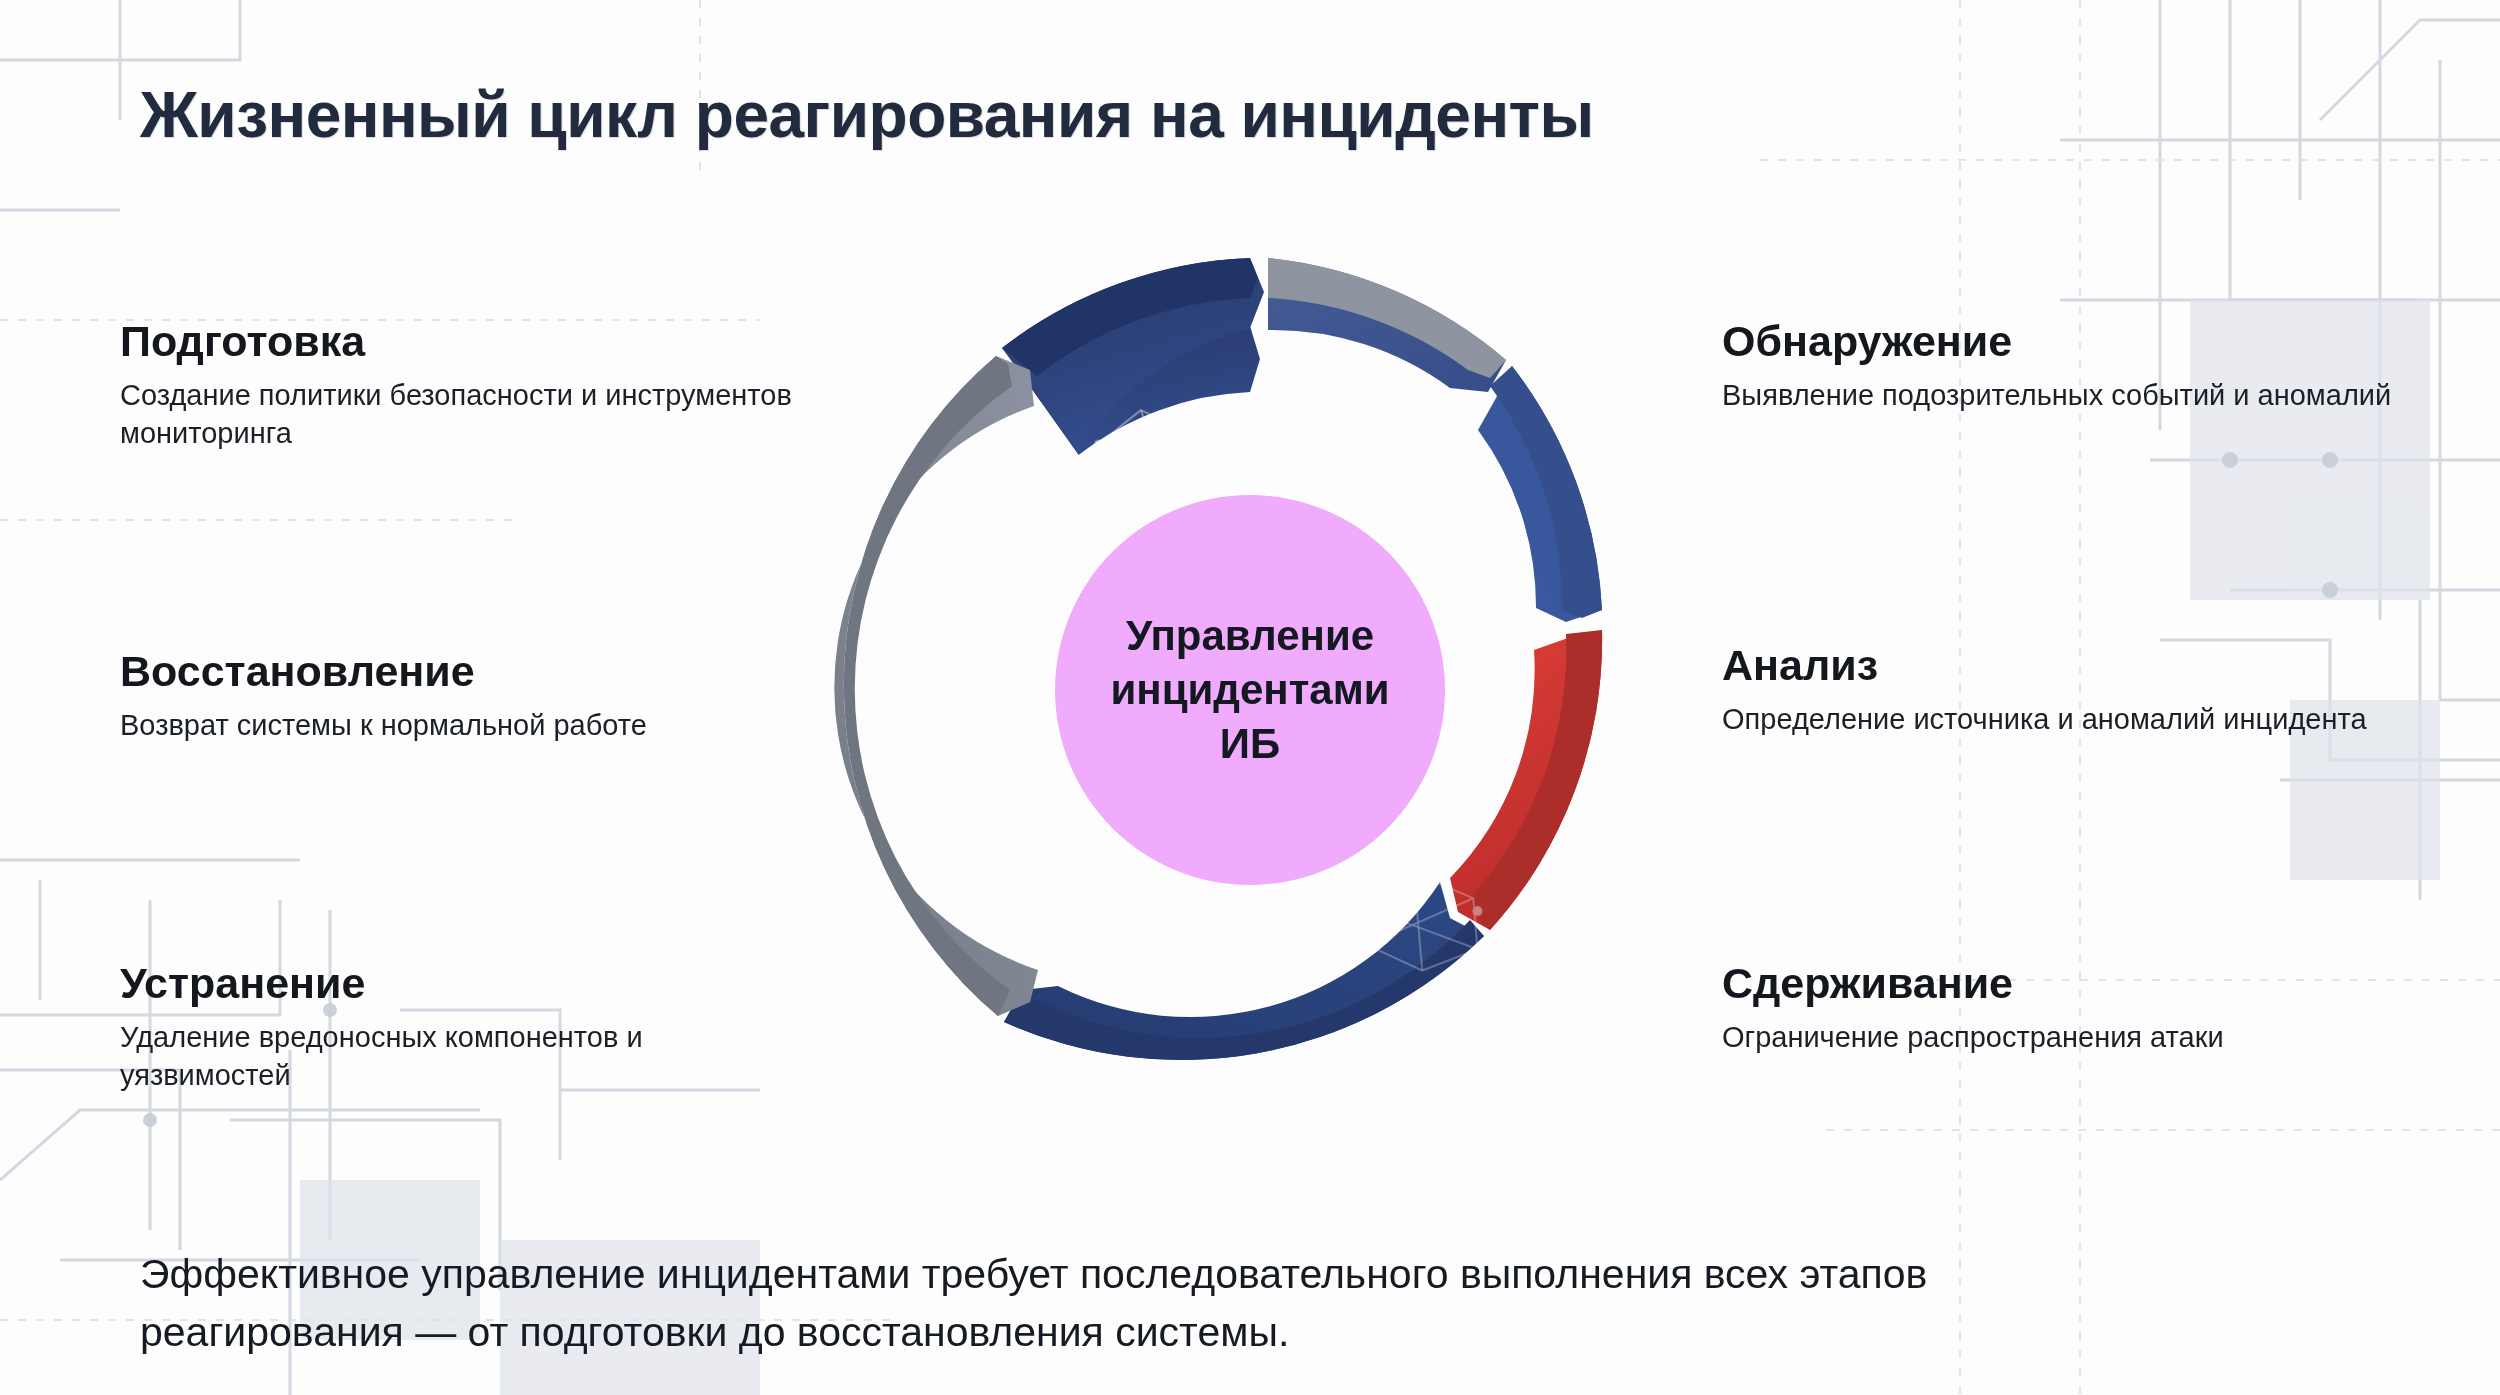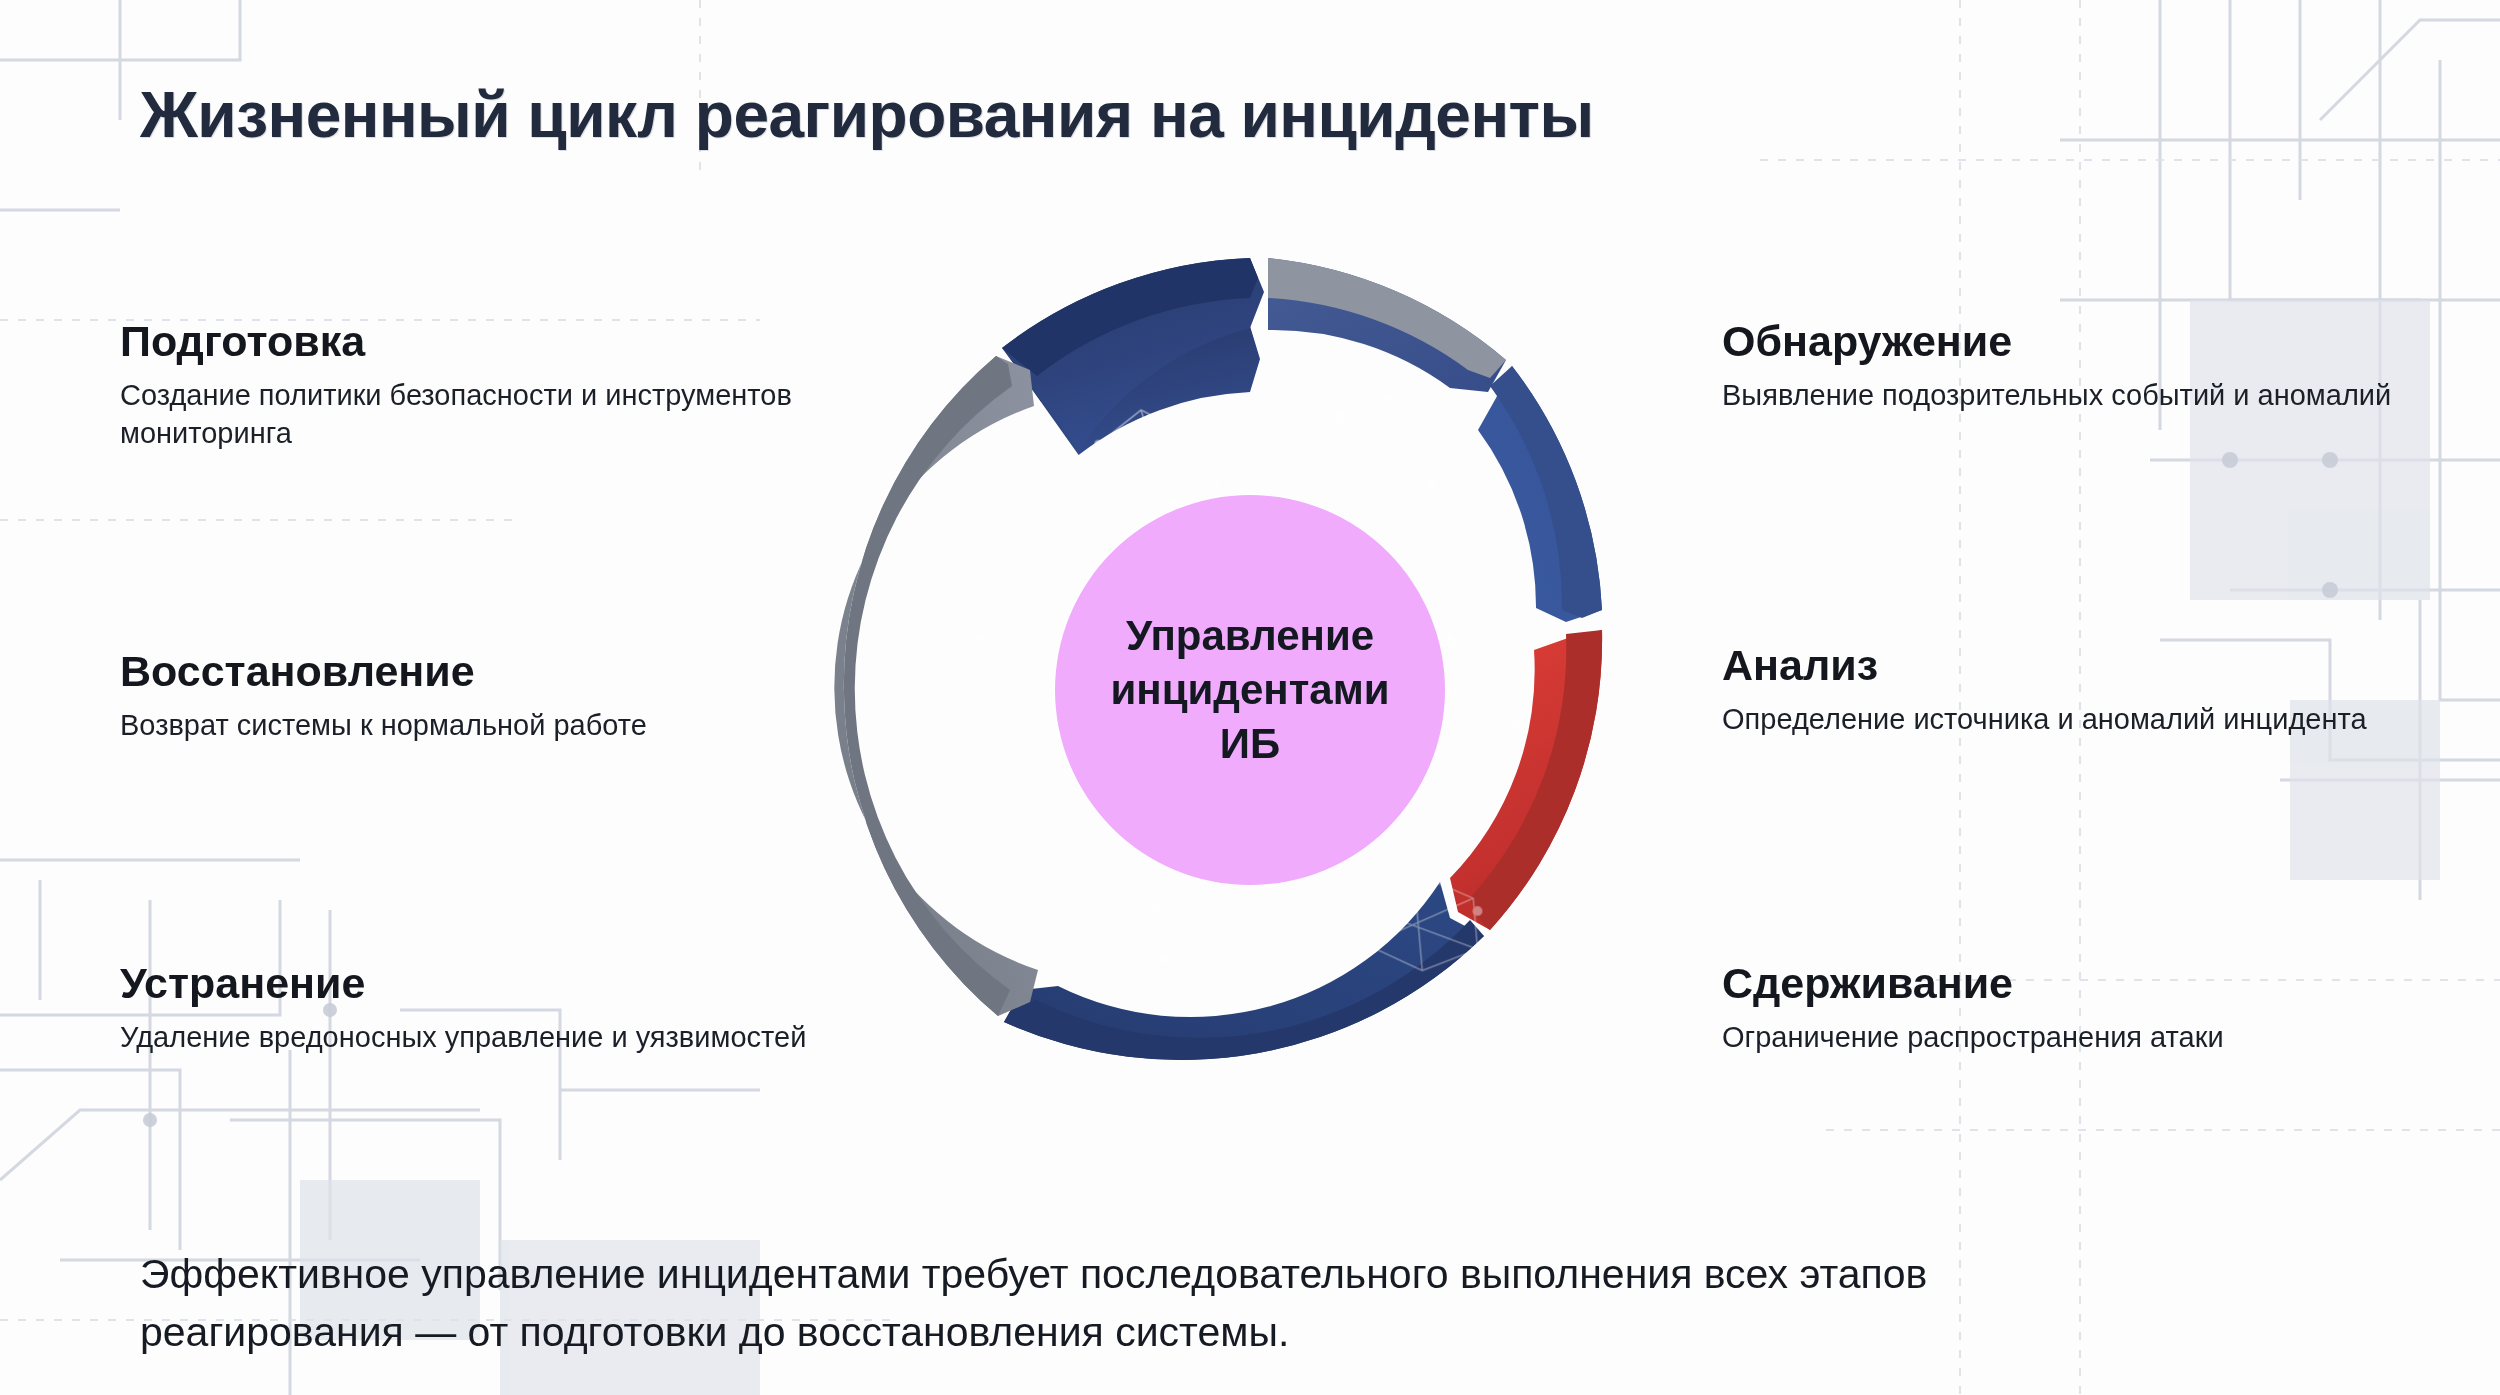--- a/index.html
+++ b/index.html
@@ -271,21 +271,21 @@
     <div class="desc">Создание политики безопасности и инструментов мониторинга</div>
   </div>
 
   <div class="stage-label left-lbl lbl-recovery">
     <div class="ttl">Восстановление</div>
     <div class="desc">Возврат системы к нормальной работе</div>
   </div>
 
   <div class="stage-label left-lbl lbl-eradication">
     <div class="ttl">Устранение</div>
-    <div class="desc">Удаление вредоносных управление и уязвимостей</div>
+    <div class="desc">Удаление вредоносных компонентов и уязвимостей</div>
   </div>
 
   <div class="stage-label right-lbl lbl-detection">
     <div class="ttl">Обнаружение</div>
     <div class="desc">Выявление подозрительных событий и аномалий</div>
   </div>
 
   <div class="stage-label right-lbl lbl-analysis">
     <div class="ttl">Анализ</div>
     <div class="desc">Определение источника и аномалий инцидента</div>

